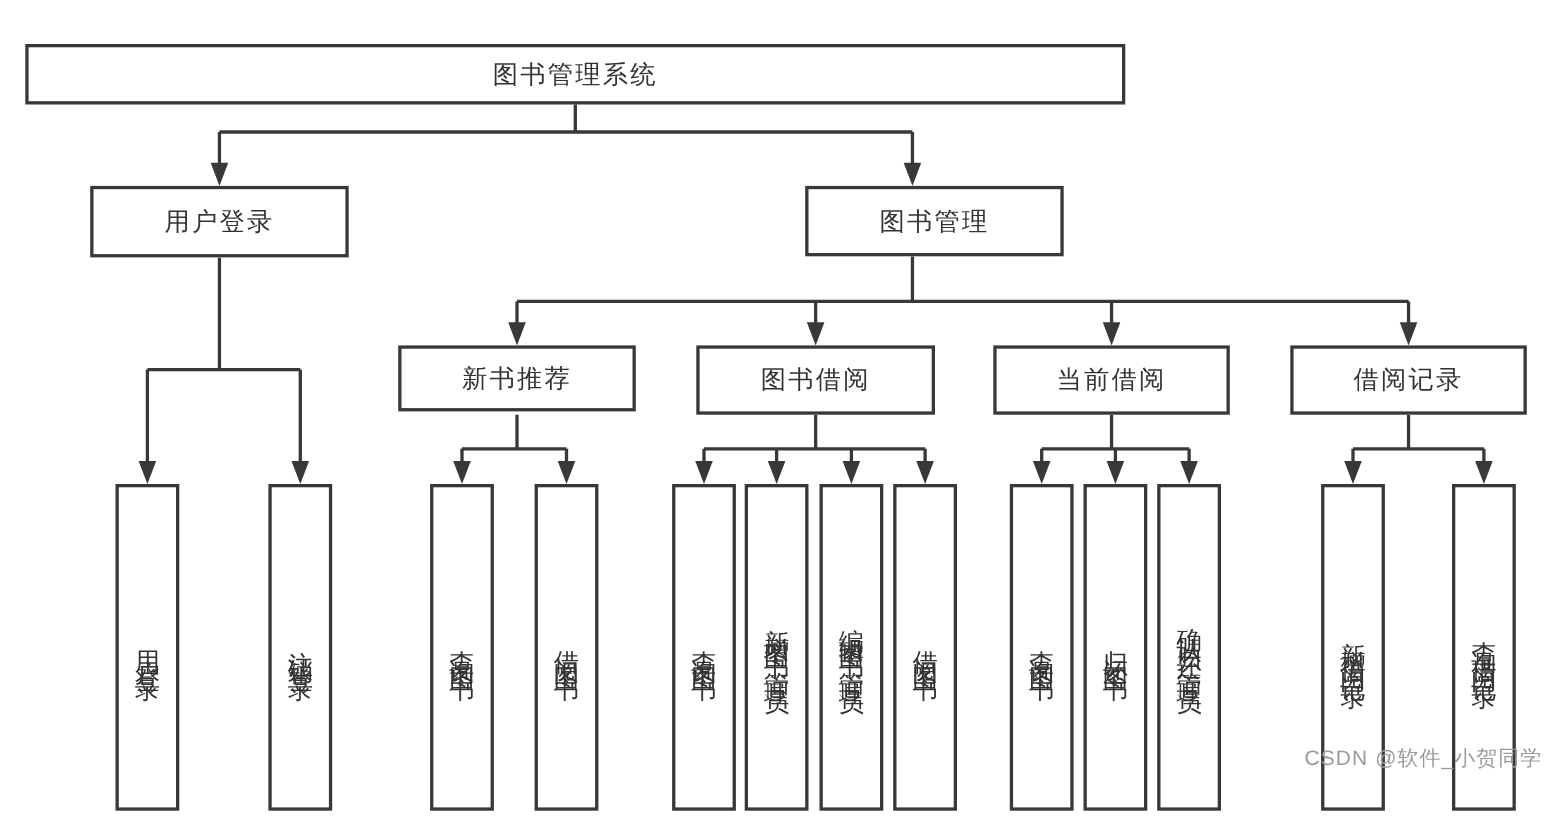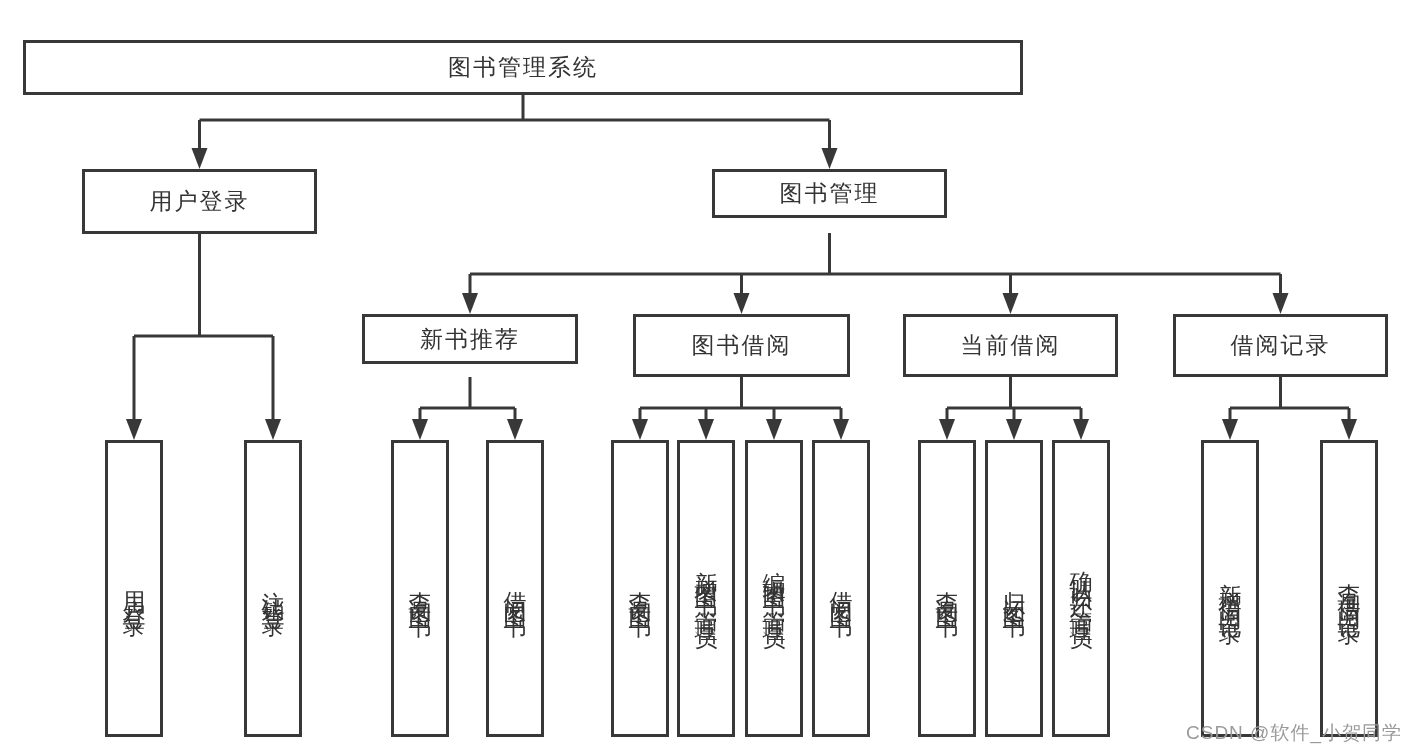--- a/index.html
+++ b/index.html
@@ -36,21 +36,21 @@
     background:var(--bg);
     width:58px;height:297px;top:440px;
     display:flex;align-items:center;justify-content:center;
     writing-mode:vertical-rl;
     font-size:23px;letter-spacing:8px;
     line-height:1;
     z-index:1;
   }
   .watermark{
     position:absolute;
-    left:1186px;top:720px;
+    left:1186px;top:676px;
     font-size:19px;
     color:var(--watermark);
     letter-spacing:1px;
     white-space:nowrap;
     z-index:2;
     text-align:right;
   }
 </style>
 </head>
 <body>
@@ -100,25 +100,25 @@
     <polygon points="1341,419 1357,419 1349,440"></polygon>
   </svg>
 
   <div class="hbox" style="left:23px;top:13px;width:1000px;height:55px;margin-top:27px;">
     <span>图书管理系统</span>
   </div>
 
   <div class="hbox" style="left:82px;top:169px;width:235px;height:65px;">
     <span>用户登录</span>
   </div>
-  <div class="hbox" style="left:712px;top:169px;width:235px;height:49px;text-align:right;">
+  <div class="hbox" style="left:732px;top:169px;width:235px;height:64px;text-align:right;">
     <span>图书管理</span>
   </div>
 
-  <div class="hbox" style="left:362px;top:314px;width:216px;height:50px;">
+  <div class="hbox" style="left:362px;top:314px;width:216px;height:60px;">
     <span>新书推荐</span>
   </div>
   <div class="hbox" style="left:903px;top:314px;width:215px;height:63px;">
     <span>当前借阅</span>
   </div>
   <div class="hbox" style="left:633px;top:314px;width:217px;height:63px;">
     <span>图书借阅</span>
   </div>
   <div class="hbox" style="left:1173px;top:314px;width:215px;height:63px;">
     <span>借阅记录</span>

